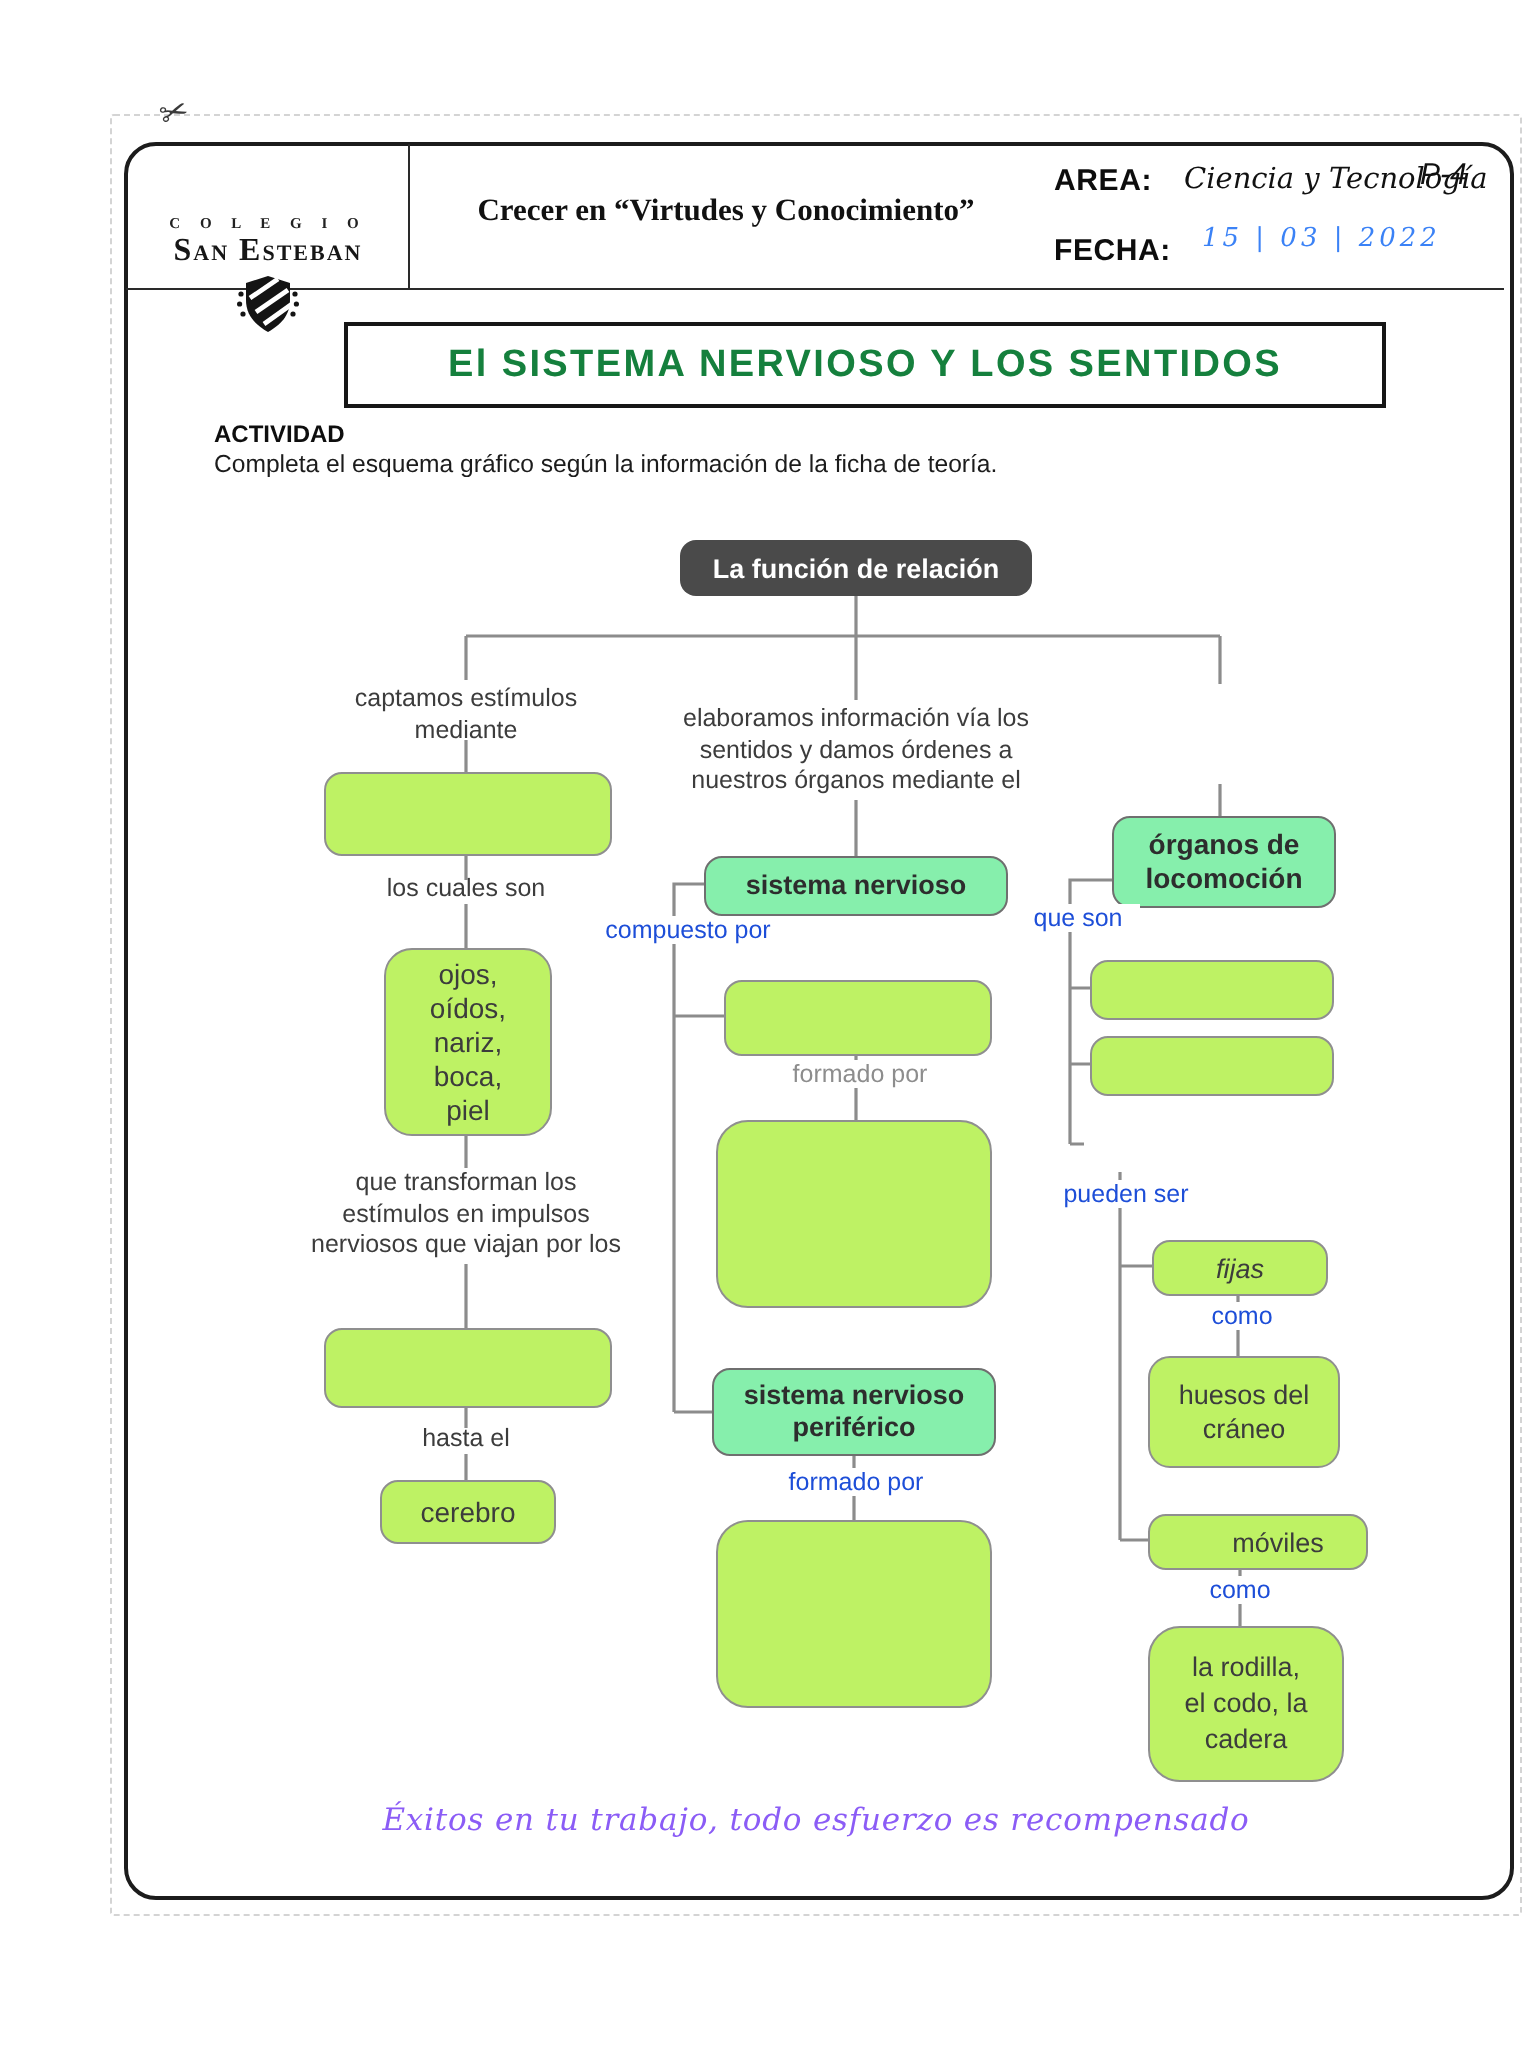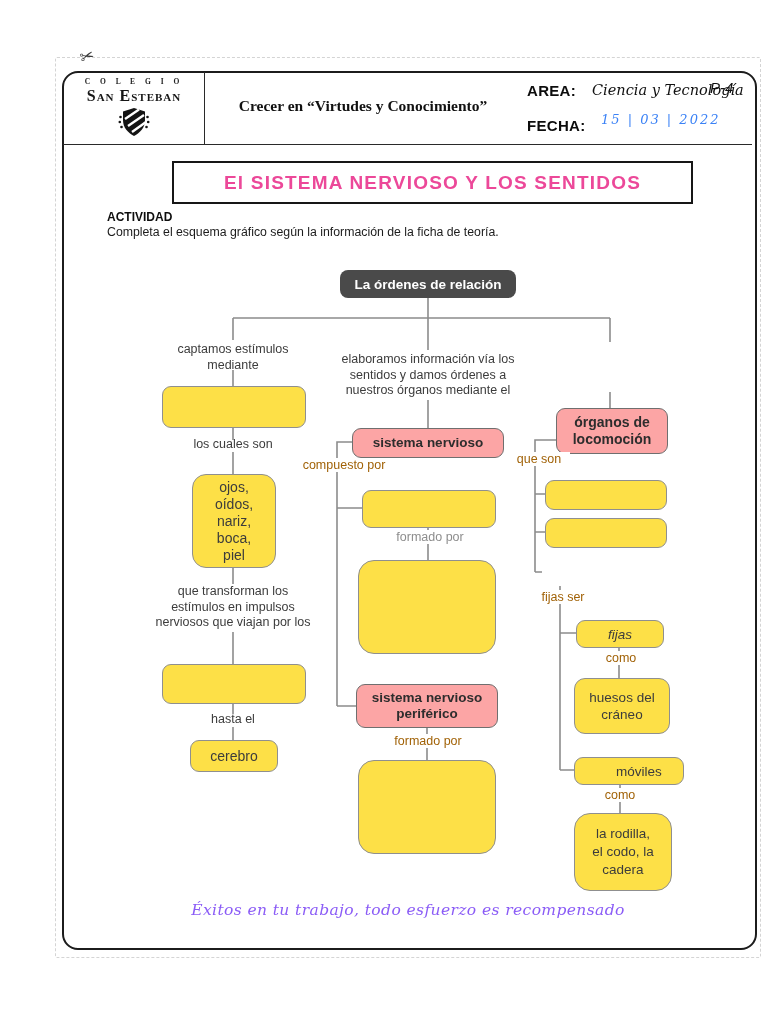--- a/index.html
+++ b/index.html
@@ -12,56 +12,56 @@
   .cutline{left:55px;top:57px;width:704px;height:899px;border:1px dashed #d4d4d4;border-radius:2px;}
   .scissors{left:80px;top:46px;font-size:17px;color:#3a3a3a;transform:rotate(-18deg);}
 
   
   .main-border{left:62px;top:71px;width:691px;height:875px;border:2.2px solid #1c1c1c;border-radius:16px;}
   .header-bottom{left:63px;top:144px;width:689px;height:0;border-top:1.6px solid #2a2a2a;}
   .header-divider{left:204px;top:72px;width:0;height:72px;border-left:1.6px solid #2a2a2a;}
 
   
   .logo{left:64px;top:77px;width:140px;text-align:center;}
-  .logo-colegio{font-size:7.5px;font-weight:700;letter-spacing:4px;color:#222;font-family:"Liberation Serif",serif;}
+  .logo-colegio{font-size:7.5px;font-weight:700;letter-spacing:4px;color:#222;font-family:"Liberation Serif",serif;margin-top:30px;}
   .logo-name{font-size:16px;font-weight:700;font-family:"Liberation Serif",serif;font-variant:small-caps;letter-spacing:1px;color:#161616;margin-top:1px;}
   .shield-wrap{margin-top:2px;}
 
   
   .motto{left:210px;top:97px;width:306px;text-align:center;font-family:"Liberation Serif",serif;
          font-weight:700;font-size:15.5px;color:#111;}
   .hlabel{font-weight:800;font-size:15px;color:#0d0d0d;letter-spacing:.3px;}
   .area-label{left:527px;top:82px;}
   .area-value{left:592px;top:82px;font-family:"DejaVu Serif",serif;font-style:italic;font-size:14.5px;color:#111;}
   .area-code{left:710px;top:79px;font-family:Liberation Sans, sans-serif;font-style:italic;font-size:15px;color:#111;}
   .fecha-label{left:527px;top:117px;}
   .fecha-value{left:601px;top:112px;font-family:"DejaVu Serif",serif;font-style:italic;font-size:13px;letter-spacing:2px;color:#3b82f6;}
 
   
   .title-box{left:172px;top:161px;width:517px;height:39px;border:2px solid #161616;background:#fff;
              display:flex;align-items:center;justify-content:center;}
-  .title-box span{font-size:19px;font-weight:700;letter-spacing:1.2px;color:#ec4899;}
+  .title-box span{font-size:19px;font-weight:700;letter-spacing:1.2px;color:#15803d;}
   .activity-label{left:107px;top:210px;font-size:12px;font-weight:800;color:#0e0e0e;}
   .activity-text{left:107px;top:225px;font-size:12.3px;color:#1c1c1c;}
 
   
   .lines{left:0;top:0;z-index:1;}
 
   
   .dtext{z-index:3;font-size:12.5px;line-height:15.5px;color:#3c3c3c;text-align:center;}
-  .lbl{z-index:3;font-size:12.5px;color:#a16207;text-align:center;background:#fff;padding:0 2px;}
+  .lbl{z-index:3;font-size:12.5px;color:#1d4ed8;text-align:center;background:#fff;padding:0 2px;}
   .faded{color:#8d8d8d;}
 
   
-  .blank,.wbox{background:#fde047;border:1.7px solid #8f8f8f;border-radius:9px;z-index:2;}
+  .blank,.wbox{background:#bef264;border:1.7px solid #8f8f8f;border-radius:9px;z-index:2;}
   .wbox{display:flex;align-items:center;justify-content:center;text-align:center;
         font-size:13.5px;line-height:17px;color:#3c3c3c;}
   .node-root{left:340px;top:270px;width:176px;height:28px;background:#4a4a4a;border-radius:8px;z-index:2;
              display:flex;align-items:center;justify-content:center;color:#fff;font-weight:700;font-size:13.5px;}
-  .node-gray{background:#fca5a5;border:1.7px solid #6f6f6f;border-radius:9px;z-index:2;
+  .node-gray{background:#86efac;border:1.7px solid #6f6f6f;border-radius:9px;z-index:2;
              display:flex;align-items:center;justify-content:center;text-align:center;
              color:#2d2d2d;font-weight:600;font-size:13.5px;line-height:16px;}
 
   
   .t-left-lead{left:158px;top:342px;width:150px;}
   .b-left1{left:162px;top:386px;width:142px;height:40px;}
   .t-cuales{left:183px;top:437px;width:100px;}
   .b-organs{left:192px;top:474px;width:82px;height:92px;border-radius:14px;font-size:14px;}
   .t-transforman{left:150px;top:584px;width:166px;}
   .b-left2{left:162px;top:664px;width:142px;height:38px;}
@@ -142,21 +142,21 @@
   <svg class="abs lines" width="768" height="1024" viewBox="0 0 768 1024">
     <path d="M428 298 V318 M233 318 H610 M233 318 V340 M428 318 V350 M610 318 V342
              M233 370 V386 M233 426 V440 M233 452 V474 M233 566 V584 M233 632 V664 M233 702 V714 M233 727 V740
              M428 400 V428 M352 442 H337 V706 M337 508 H362 M337 706 H358
              M428 526 V560 M427 726 V760
              M610 392 V408 M556 440 H535 V572 M535 494 H545 M535 532 H545 M535 572 H542
              M560 586 V770 M560 633 H576 M560 770 H574
              M619 646 V678 M620 783 V813" fill="none" stroke="#8c8c8c" stroke-width="1.6"></path>
   </svg>
 
-  <div class="abs node-root">La órdenes de relación</div>
+  <div class="abs node-root">La función de relación</div>
 
   <div class="abs dtext pre t-left-lead">captamos estímulos
 mediante</div>
   <div class="abs blank b-left1"></div>
   <div class="abs dtext t-cuales">los cuales son</div>
   <div class="abs wbox pre b-organs">ojos,
 oídos,
 nariz,
 boca,
 piel</div>
@@ -178,21 +178,21 @@
   <div class="abs node-gray pre n-snp">sistema nervioso
 periférico</div>
   <div class="abs lbl t-formado2">formado por</div>
   <div class="abs blank b-midbig2"></div>
 
   <div class="abs node-gray pre n-org">órganos de
 locomoción</div>
   <div class="abs lbl t-queson">que son</div>
   <div class="abs blank b-rA"></div>
   <div class="abs blank b-rB"></div>
-  <div class="abs lbl t-puedenser">fijas ser</div>
+  <div class="abs lbl t-puedenser">pueden ser</div>
   <div class="abs wbox b-fijas">fijas</div>
   <div class="abs lbl t-como1">como</div>
   <div class="abs wbox pre b-huesos">huesos del
 cráneo</div>
   <div class="abs wbox b-moviles">móviles</div>
   <div class="abs lbl t-como2">como</div>
   <div class="abs wbox pre b-rodilla">la rodilla,
 el codo, la
 cadera</div>
 

